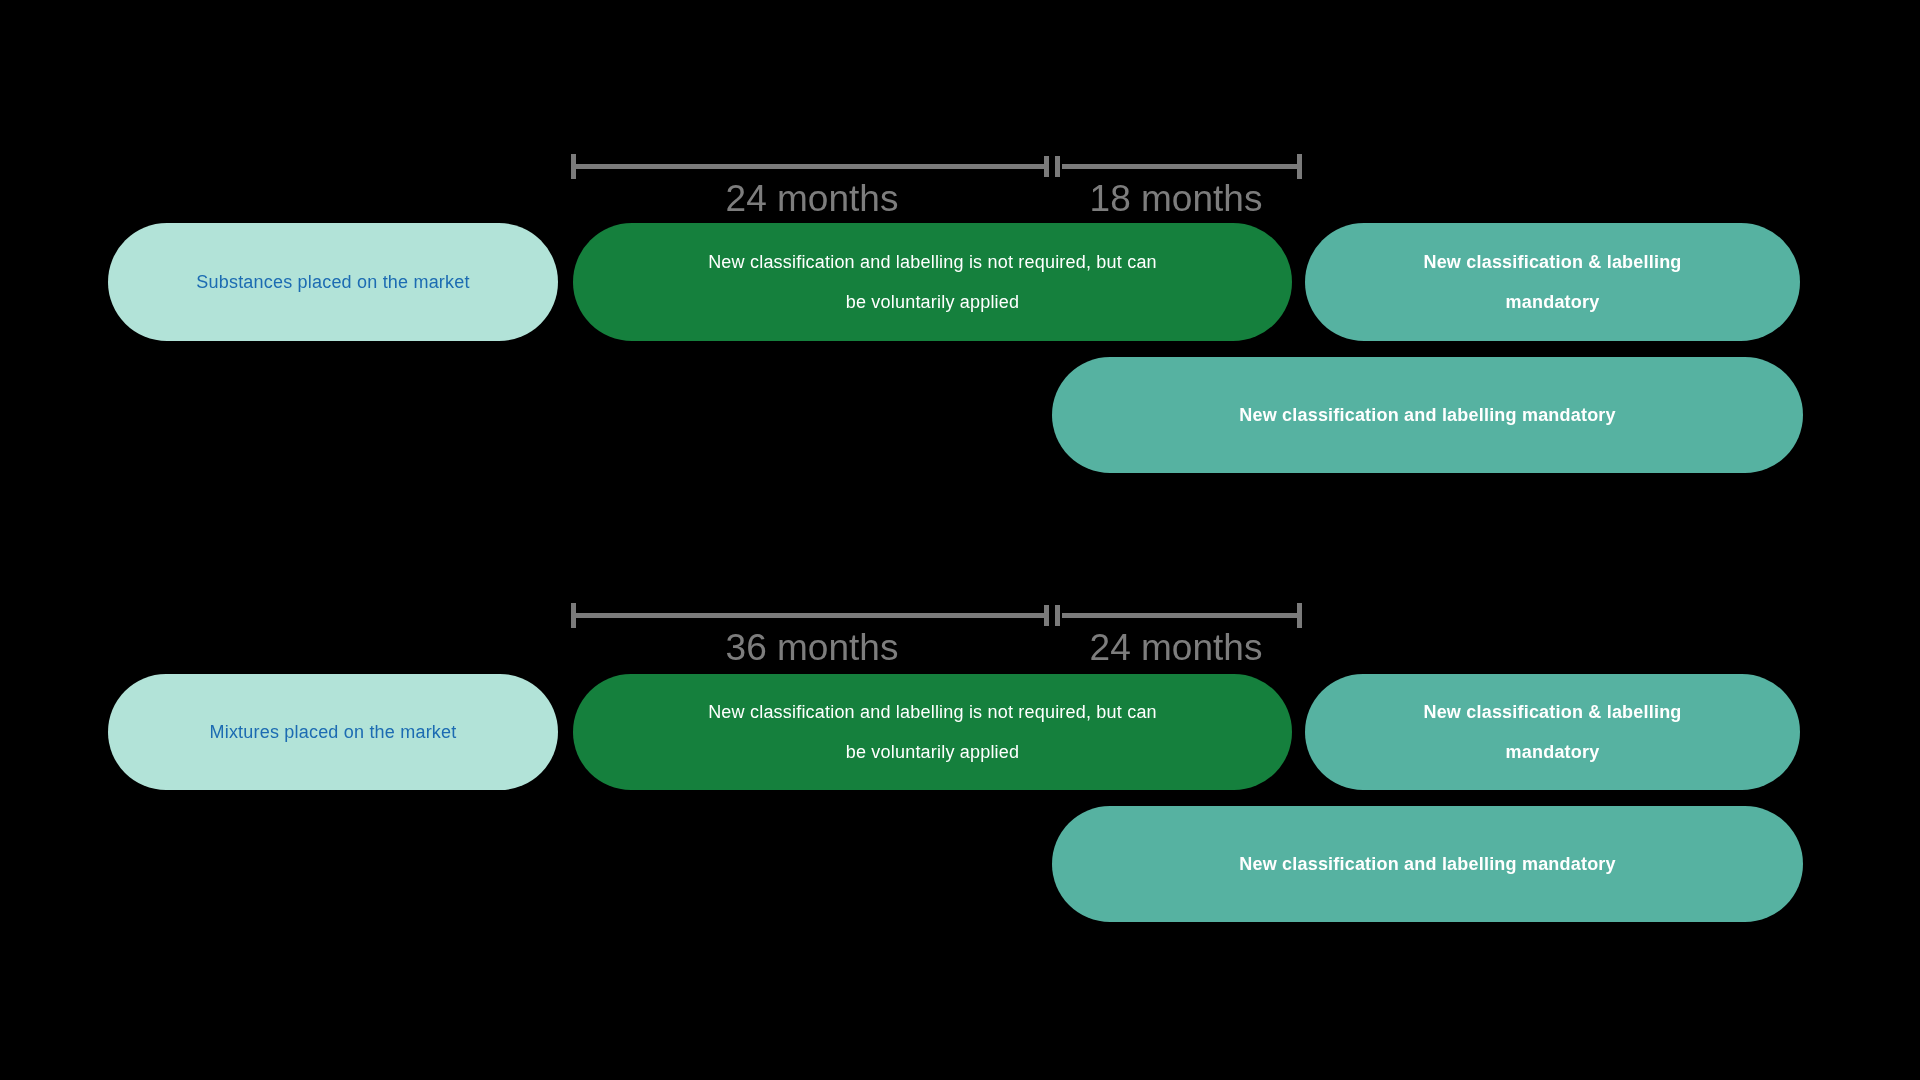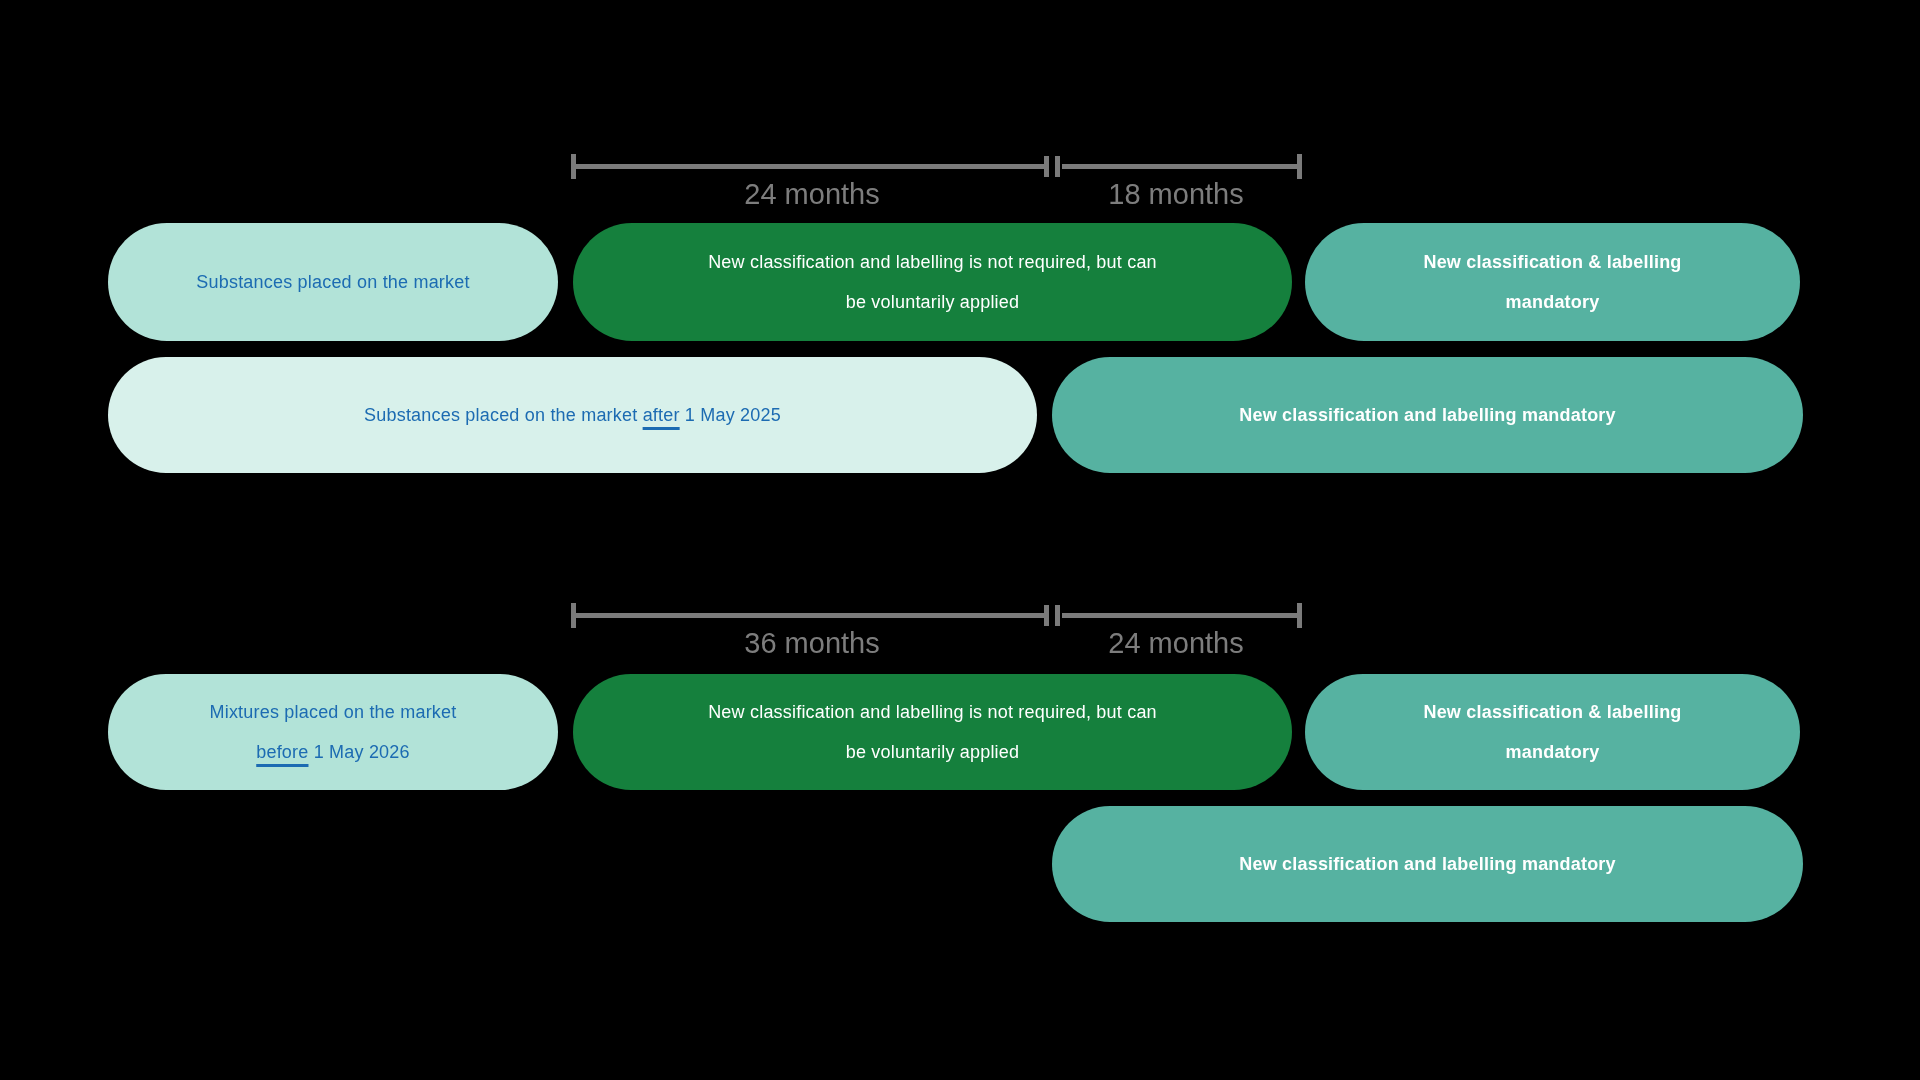--- a/index.html
+++ b/index.html
@@ -24,21 +24,21 @@
   }
   .btick {
     position: absolute;
     width: 5px;
     background: #7b7b7b;
   }
   .months {
     position: absolute;
     width: 260px;
     color: #7d7d7d;
-    font-size: 29px;
+    font-size: 37px;
     text-align: center;
   }
 
   
   .pill {
     position: absolute;
     border-radius: 60px;
     display: flex;
     flex-direction: column;
     align-items: center;
@@ -82,42 +82,38 @@
   <div class="pill blue" style="left:573px; top:223px; width:719px; height:118px;">
     <div class="pill-line">New classification and labelling is not required, but can</div>
     <div class="pill-line">be voluntarily applied</div>
   </div>
 
   <div class="pill teal" style="left:1305px; top:223px; width:495px; height:118px;">
     <div class="pill-line">New classification &amp; labelling</div>
     <div class="pill-line">mandatory</div>
   </div>
 
-  <div class="pill lightmint" style="left:108px; top:357px; width:929px; height:116px;">
-    <div class="pill-line"><span>Substances placed on the market </span><span class="u">after</span><span> 1 May 2025</span></div>
-  </div>
 
   <div class="pill teal" style="left:1052px; top:357px; width:751px; height:116px;">
     <div class="pill-line">New classification and labelling mandatory</div>
   </div>
 
   <div>
     <div class="bline" style="left:573px; top:613px; width:474px;"></div>
     <div class="bline" style="left:1062px; top:613px; width:238px;"></div>
     <div class="btick" style="left:571px; top:603px; height:25px;"></div>
     <div class="btick" style="left:1044px; top:605px; height:21px;"></div>
     <div class="btick" style="left:1055px; top:605px; height:21px;"></div>
     <div class="btick" style="left:1297px; top:603px; height:25px;"></div>
     <div class="months" style="left:682px; top:627px;">36 months</div>
     <div class="months" style="left:1046px; top:627px;">24 months</div>
   </div>
 
   <div class="pill mint" style="left:108px; top:674px; width:450px; height:116px;">
     <div class="pill-line">Mixtures placed on the market</div>
-    <div class="pill-line"><span class="u">before</span><span> 1 May 2026</span></div>
   </div>
 
   <div class="pill blue" style="left:573px; top:674px; width:719px; height:116px;">
     <div class="pill-line">New classification and labelling is not required, but can</div>
     <div class="pill-line">be voluntarily applied</div>
   </div>
 
   <div class="pill teal" style="left:1305px; top:674px; width:495px; height:116px;">
     <div class="pill-line">New classification &amp; labelling</div>
     <div class="pill-line">mandatory</div>

